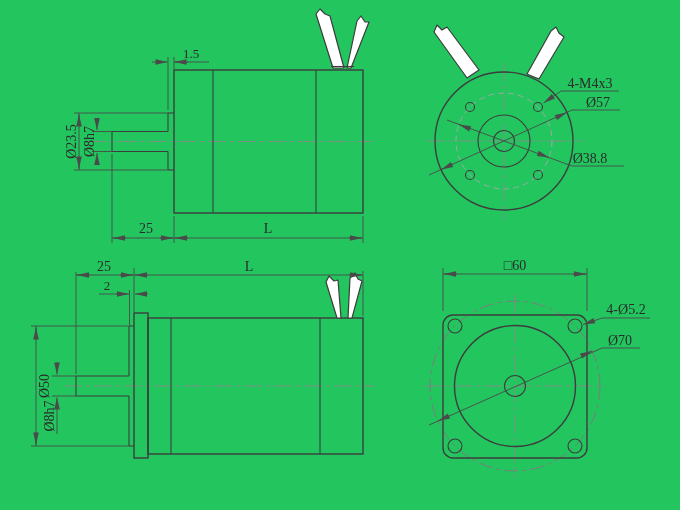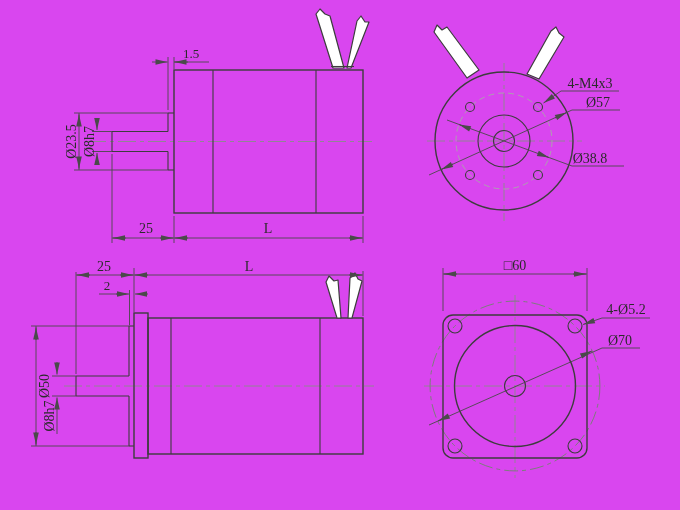--- a/index.html
+++ b/index.html
@@ -1,17 +1,17 @@
 <!DOCTYPE html>
 <html><head>
 <meta charset="utf-8">
 <style>
   html,body{margin:0;padding:0;}
   body{background:#e8e8e8;font-family:"Liberation Serif","DejaVu Serif",serif;}
-  .stage{position:relative;width:680px;height:510px;background:#d946ef;overflow:hidden;text-align:center;}
+  .stage{position:relative;width:680px;height:510px;background:#22c55e;overflow:hidden;text-align:center;}
   svg{display:block;}
   .ol{stroke:#3d3d3d;stroke-width:1.4;fill:none;stroke-linecap:square;}
   .olt{stroke:#3d3d3d;stroke-width:1.1;fill:none;}
   .dim{stroke:#4a4a4a;stroke-width:0.9;fill:none;}
   .cl{stroke:#8a8a8a;stroke-width:0.9;fill:none;stroke-dasharray:18 4 4 4;}
   .bolt-dash{stroke:#a8a8a8;stroke-width:0.9;fill:none;stroke-dasharray:6 4;}
   .bolt-dashdot{stroke:#7d7d7d;stroke-width:1;fill:none;stroke-dasharray:14 4 4 4;}
   .wire{fill:#ffffff;stroke:#3d3d3d;stroke-width:1.2;stroke-linejoin:round;}
   text.lbl{font-family:"Liberation Serif","DejaVu Serif",serif;font-size:14px;fill:#2b2b2b;text-anchor:middle;}
   text.sm{font-size:13px;}

